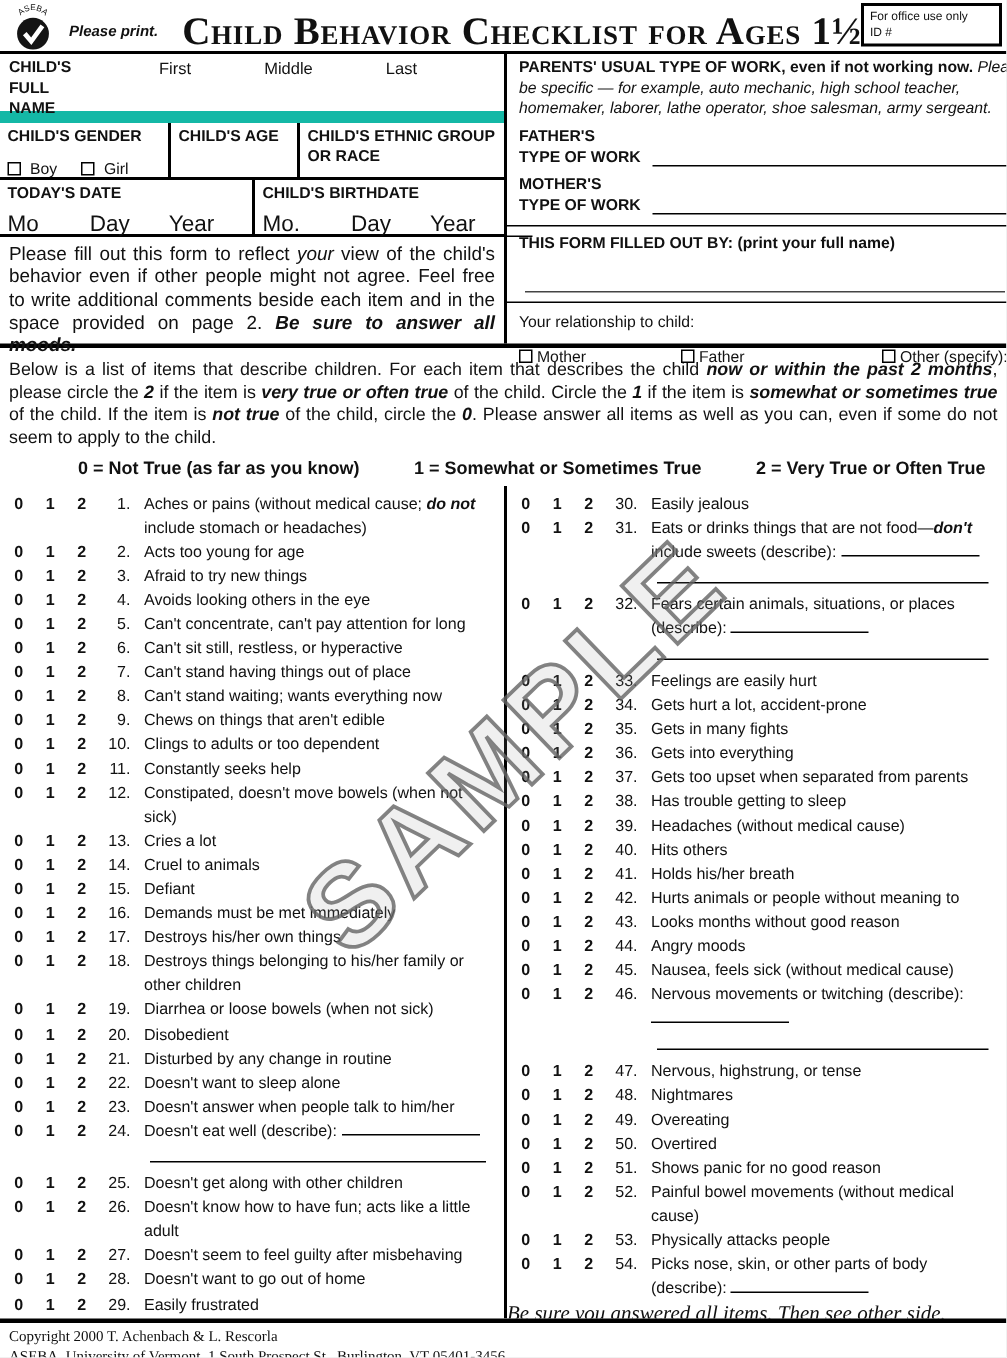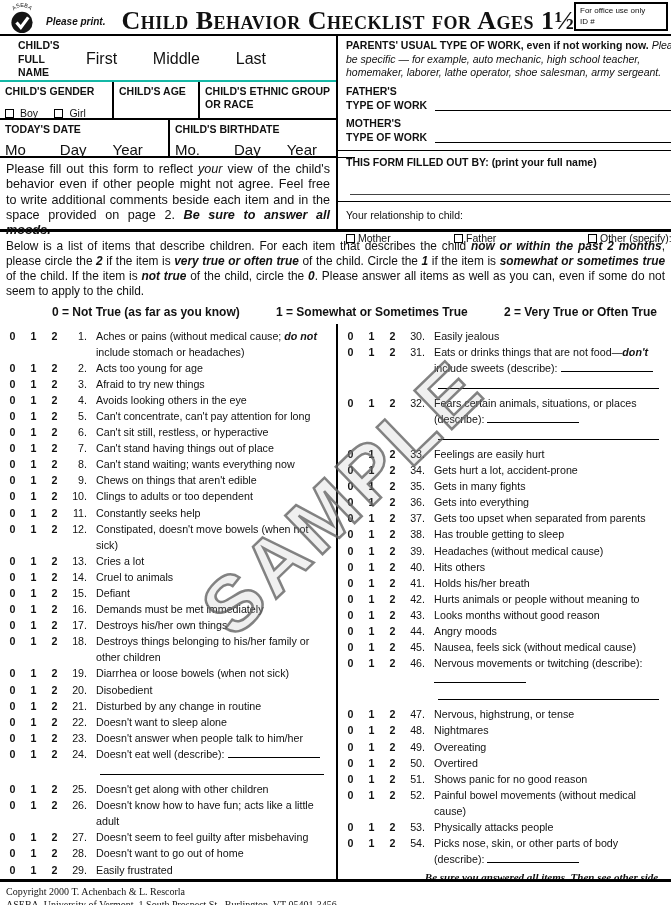--- a/index.html
+++ b/index.html
@@ -13,23 +13,23 @@
   .please-print{font-weight:bold;font-style:italic;font-size:10px;margin:14px 0 0 8px;white-space:nowrap;}
   .title{font-family:"Liberation Serif",serif;font-variant:small-caps;font-weight:bold;
          font-size:26px;letter-spacing:.5px;margin:4px 0 0 16px;white-space:nowrap;}
   .office-box{position:absolute;right:3px;top:2px;width:94px;height:29px;border:2px solid #000;
               font-size:8px;line-height:1.35;padding:2px 4px;background:#fff;}
 
   
   .top{display:flex;height:196px;border-bottom:3px solid #000;}
   .top-left{width:338px;border-right:2px solid #000;display:flex;flex-direction:column;}
   .lbl{font-weight:bold;font-size:10.5px;}
-  .row-name{height:46px;border-bottom:2px solid #14b8a6;display:flex;padding:3px 18px;}
+  .row-name{height:46px;border-bottom:8px solid #14b8a6;display:flex;padding:3px 6px;gap:32px;}
   .name-label{width:54px;white-space:pre-line;line-height:1.3;}
-  .name-cols{flex:1;display:flex;font-size:16px;padding-top:1px;align-items:center;}
+  .name-cols{flex:1;display:flex;font-size:11px;padding-top:1px;}
   .name-cols .c1{margin-left:14px;}
   .name-cols .c2{margin:0 auto;}
   .name-cols .c3{margin-right:52px;}
   .row-gender{height:38px;border-bottom:2px solid #000;display:flex;}
   .cell{padding:3px 5px;}
   .cell-gender{width:114px;border-right:2px solid #000;}
   .cell-age{width:86px;border-right:2px solid #000;}
   .cell-ethnic{flex:1;line-height:1.25;}
   .cb{display:inline-block;width:9px;height:9px;border:1.5px solid #000;vertical-align:-1px;margin-right:3px;background:#fff;}
   .opt{font-size:10.5px;margin-right:12px;white-space:nowrap;}
@@ -69,22 +69,22 @@
   .col-left{width:338px;border-right:2px solid #000;}
   .col-right{flex:1;}
   .item-row{display:flex;align-items:flex-start;}
   .choice{width:13px;text-align:center;font-weight:bold;flex:0 0 auto;margin-left:8px;cursor:pointer;}
   .choice:first-child{margin-left:6px;}
   .num{width:26px;text-align:right;margin-right:9px;flex:0 0 auto;}
   .txt{flex:1;padding-right:7px;}
   .txt b{font-style:italic;}
   .iblank{display:inline-block;border-bottom:1px solid #000;height:9px;width:92px;}
   .blank-row{border-bottom:1px solid #000;height:13px;margin:0 12px 6px 100px;}
-  .see-other{font-family:"Liberation Serif",serif;font-weight:bold;font-style:italic;
-             font-size:11px;text-align:right;padding:2px 10px 0 0;}
+  .see-other{font-family:"Liberation Serif",serif;font-weight:normal;font-style:italic;
+             font-size:14px;padding:2px 10px 0 0;}
   .watermark{position:absolute;left:118px;top:128px;width:450px;text-align:center;
              transform:rotate(-44deg);font-weight:bold;font-size:78px;letter-spacing:5px;
              color:rgba(125,125,125,.55);-webkit-text-fill-color:rgba(150,150,150,.14);
              -webkit-text-stroke:2.5px rgba(100,100,100,.8);pointer-events:none;}
 
   
   .footer{padding:3px 6px 0 6px;font-family:"Liberation Serif",serif;font-size:10px;line-height:1.3;}
 </style>
 </head>
 <body>

